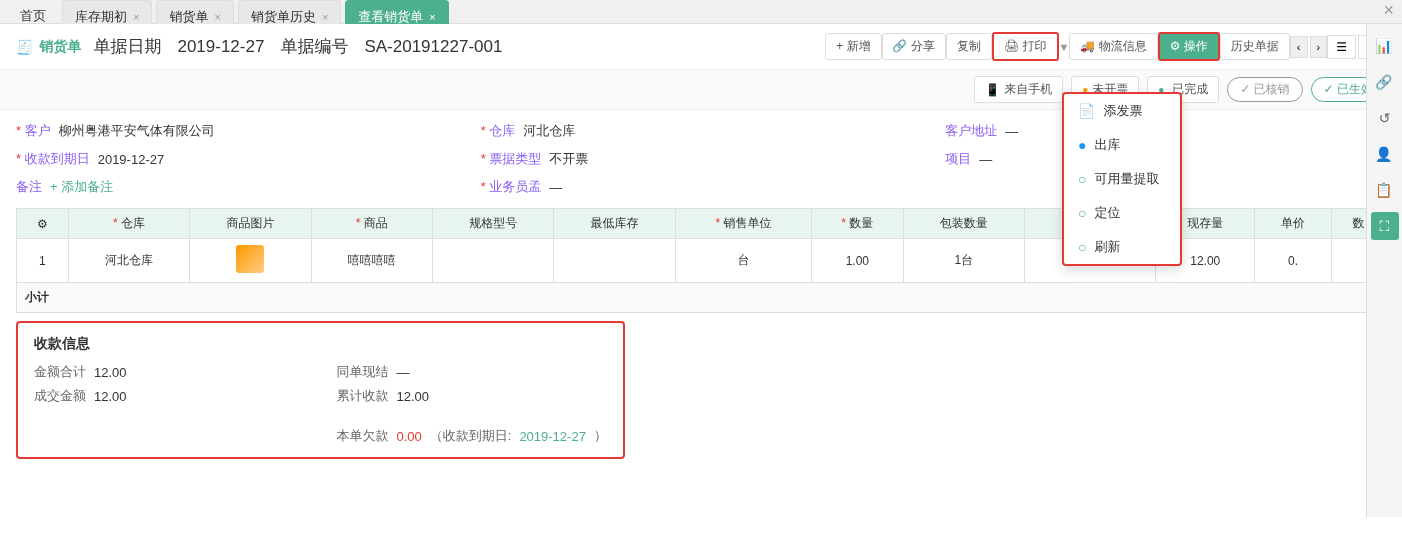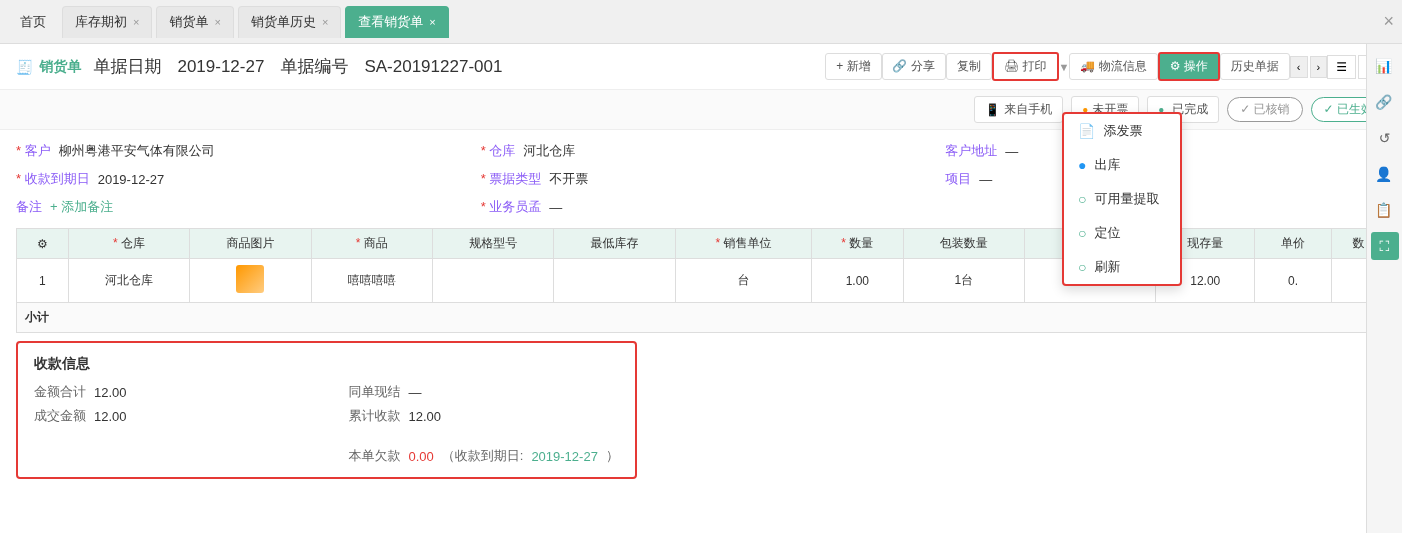--- a/index.html
+++ b/index.html
@@ -1,21 +1,21 @@
 <!DOCTYPE html>
 <html><head>
   <meta charset="utf-8">
   <style>
     * { box-sizing: border-box; margin: 0; padding: 0; }
     body { font-family: 'Microsoft YaHei', Arial, sans-serif; font-size: 13px; background: #f5f5f5; color: #333; }
 
     
     .tab-bar {
-      display: flex; align-items: center; background: #f0f0f0; border-bottom: 1px solid #ddd;
-      height: 44px; padding: 0 8px; gap: 4px;
+      display: flex; background: #f0f0f0; border-bottom: 1px solid #ddd;
+      height: 24px; padding: 0 8px; gap: 4px;
     }
     .tab-item {
       display: flex; align-items: center; padding: 0 12px; height: 32px; border-radius: 4px 4px 0 0;
       cursor: pointer; font-size: 13px; gap: 6px; background: #e8e8e8; border: 1px solid #ddd; border-bottom: none;
     }
     .tab-item.active { background: #4caf8e; color: #fff; border-color: #4caf8e; }
     .tab-item .close-icon { font-size: 11px; color: #999; cursor: pointer; }
     .tab-item.active .close-icon { color: #fff; }
     .tab-home { background: transparent; border: none; color: #333; }
 
@@ -73,21 +73,21 @@
     }
     table td { padding: 6px 8px; border: 1px solid #ddd; text-align: center; background: #fff; }
     table tr.subtotal td { background: #fafafa; font-weight: bold; }
 
     
     .payment-info {
       margin: 8px 16px; border: 2px solid #e53935; border-radius: 4px; padding: 12px 16px;
       display: inline-block; min-width: 520px;
     }
     .payment-title { font-weight: bold; font-size: 14px; margin-bottom: 10px; }
-    .payment-grid { display: grid; grid-template-columns: 1fr 1fr; gap: 6px 44px; }
+    .payment-grid { display: grid; grid-template-columns: 1fr 1fr; gap: 6px 32px; }
     .payment-row { display: flex; align-items: center; gap: 8px; font-size: 13px; }
     .payment-label { color: #666; }
     .payment-value { color: #333; }
     .payment-value.red { color: #e53935; }
     .payment-value.green-link { color: #4caf8e; }
 
     
     .dropdown-overlay {
       position: absolute; top: 68px; right: 220px;
       background: #fff; border: 2px solid #e53935; border-radius: 4px;

